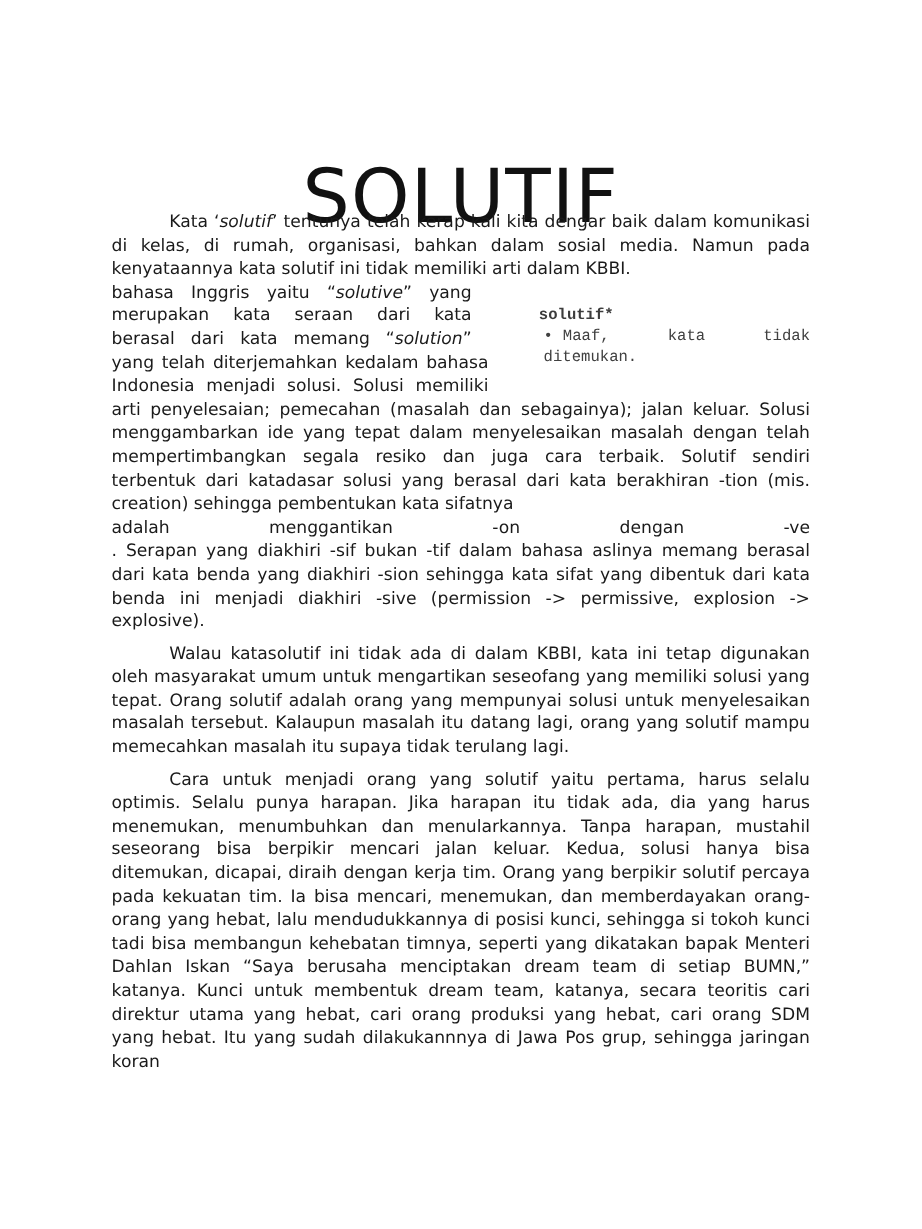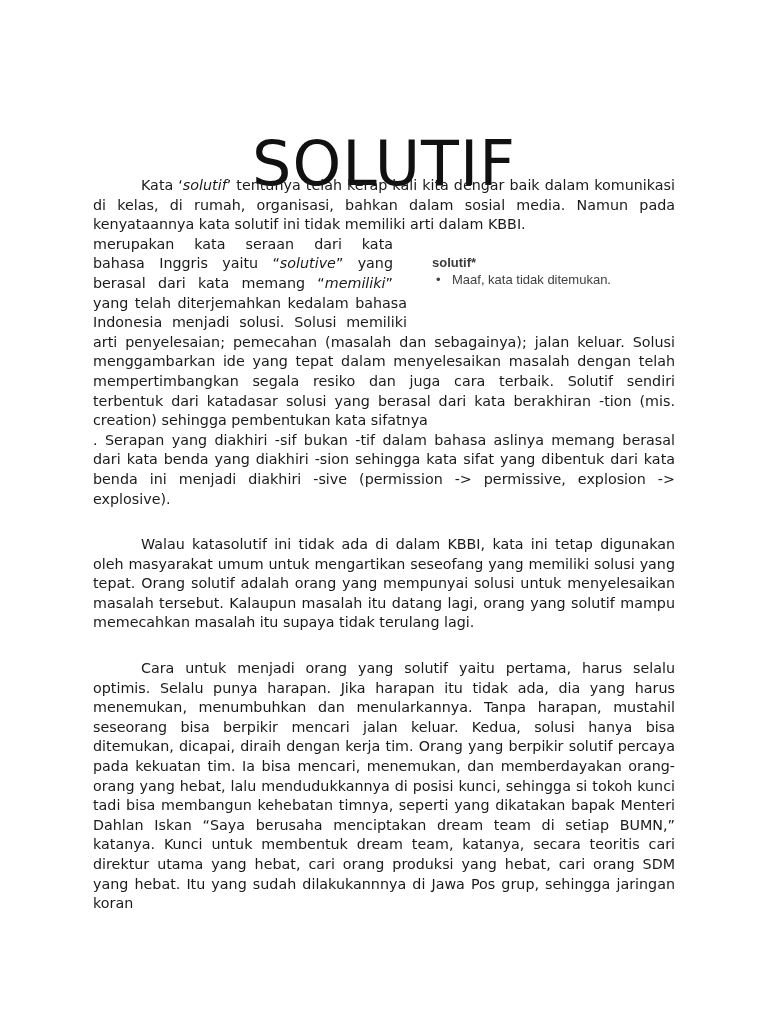--- a/index.html
+++ b/index.html
@@ -2,23 +2,23 @@
 <html><head>
 <meta charset="utf-8">
 <style>
   html, body { margin:0; padding:0; background:#ffffff; }
   body { width:768px; height:1024px; overflow:hidden; position:relative; font-family:"DejaVu Sans", sans-serif; color:#1a1a1a; }
   .page { position:absolute; left:93px; top:0; width:582px; }
   .title { position:absolute; left:0; width:582px; top:82px; text-align:center; font-size:62px; letter-spacing:1px; font-weight:normal; color:#111; line-height:80px; }
   .body-text { position:absolute; top:176px; left:0; width:582px; font-size:14.3px; line-height:19.6px; text-align:justify; }
   p { margin:0; }
   .indent { text-indent:48px; }
-  .para-gap { margin-top:26px; }
+  .para-gap { margin-top:7px; }
   .float-box { float:right; width:250px; height:80px; margin:0 0 0 18px; position:relative; }
-  .kbbi { position:absolute; left:7px; top:19px; font-family:Liberation Sans, sans-serif; }
+  .kbbi { position:absolute; left:24px; top:19px; font-family:Liberation Mono, monospace; }
   .kbbi-word { font-size:13px; font-weight:bold; color:#3c3c3c; line-height:17px; }
   .kbbi-item { font-size:13px; color:#404040; line-height:18px; padding-left:4px; }
   .kbbi-item .bullet { display:inline-block; width:16px; }
   .left-col { width:300px; }
   .spread { text-align:justify; text-align-last:justify; }
   i { font-style:italic; }
 </style>
 </head>
 <body>
 
@@ -28,22 +28,23 @@
   <div class="body-text">
     <p class="indent"><span>Kata ‘</span><i>solutif</i><span>’ tentunya telah kerap kali kita dengar baik dalam komunikasi di kelas, di rumah, organisasi, bahkan dalam sosial media. Namun pada kenyataannya kata solutif ini tidak memiliki arti dalam KBBI.</span></p>
 
     <div class="float-box">
       <div class="kbbi">
         <div class="kbbi-word">solutif*</div>
         <div class="kbbi-item"><span class="bullet">•</span><span>Maaf, kata tidak ditemukan.</span></div>
       </div>
     </div>
 
+    <p class="spread left-col"><span>bahasa Inggris yaitu “</span><i>solutive</i><span>” yang</span></p>
     <p class="spread left-col">merupakan kata seraan dari kata</p>
-    <p class="spread left-col"><span>bahasa Inggris yaitu “</span><i>solutive</i><span>” yang</span></p>
-    <p class="spread left-col"><span>berasal dari kata memang “</span><i>memiliki</i><span>”</span></p>
+    <p class="spread left-col"><span>berasal dari kata memang “</span><i>solution</i><span>”</span></p>
     <p>yang telah diterjemahkan kedalam bahasa Indonesia menjadi solusi. Solusi memiliki arti penyelesaian; pemecahan (masalah dan sebagainya); jalan keluar. Solusi menggambarkan ide yang tepat dalam menyelesaikan masalah dengan telah mempertimbangkan segala resiko dan juga cara terbaik. Solutif sendiri terbentuk dari katadasar solusi yang berasal dari kata berakhiran -tion (mis. creation) sehingga pembentukan kata sifatnya</p>
+    <p class="spread" style="word-spacing:60px;">adalah menggantikan -on dengan -ve</p>
     <p>. Serapan yang diakhiri -sif bukan -tif dalam bahasa aslinya memang berasal dari kata benda yang diakhiri -sion sehingga kata sifat yang dibentuk dari kata benda ini menjadi diakhiri -sive (permission -&gt; permissive, explosion -&gt; explosive).</p>
 
     <p class="indent para-gap">Walau katasolutif ini tidak ada di dalam KBBI, kata ini tetap digunakan oleh masyarakat umum untuk mengartikan seseofang yang memiliki solusi yang tepat. Orang solutif adalah orang yang mempunyai solusi untuk menyelesaikan masalah tersebut. Kalaupun masalah itu datang lagi, orang yang solutif mampu memecahkan masalah itu supaya tidak terulang lagi.</p>
     <p class="indent para-gap">Cara untuk menjadi orang yang solutif yaitu pertama,  harus selalu optimis. Selalu punya harapan. Jika harapan itu tidak ada, dia yang harus menemukan, menumbuhkan dan menularkannya. Tanpa harapan, mustahil seseorang bisa berpikir mencari jalan keluar. Kedua, solusi hanya bisa ditemukan, dicapai, diraih dengan kerja tim.  Orang yang berpikir solutif percaya pada kekuatan tim. Ia bisa mencari, menemukan, dan memberdayakan orang-orang yang hebat, lalu mendudukkannya di posisi kunci, sehingga si tokoh kunci tadi bisa membangun kehebatan timnya, seperti yang dikatakan bapak Menteri Dahlan Iskan “Saya berusaha menciptakan dream team di setiap BUMN,” katanya.  Kunci untuk membentuk dream team, katanya, secara teoritis cari direktur utama yang hebat, cari orang produksi yang hebat, cari orang SDM yang hebat.  Itu yang sudah dilakukannnya di Jawa Pos grup, sehingga jaringan koran</p>
   </div>
 </div>
 
 </body></html>

